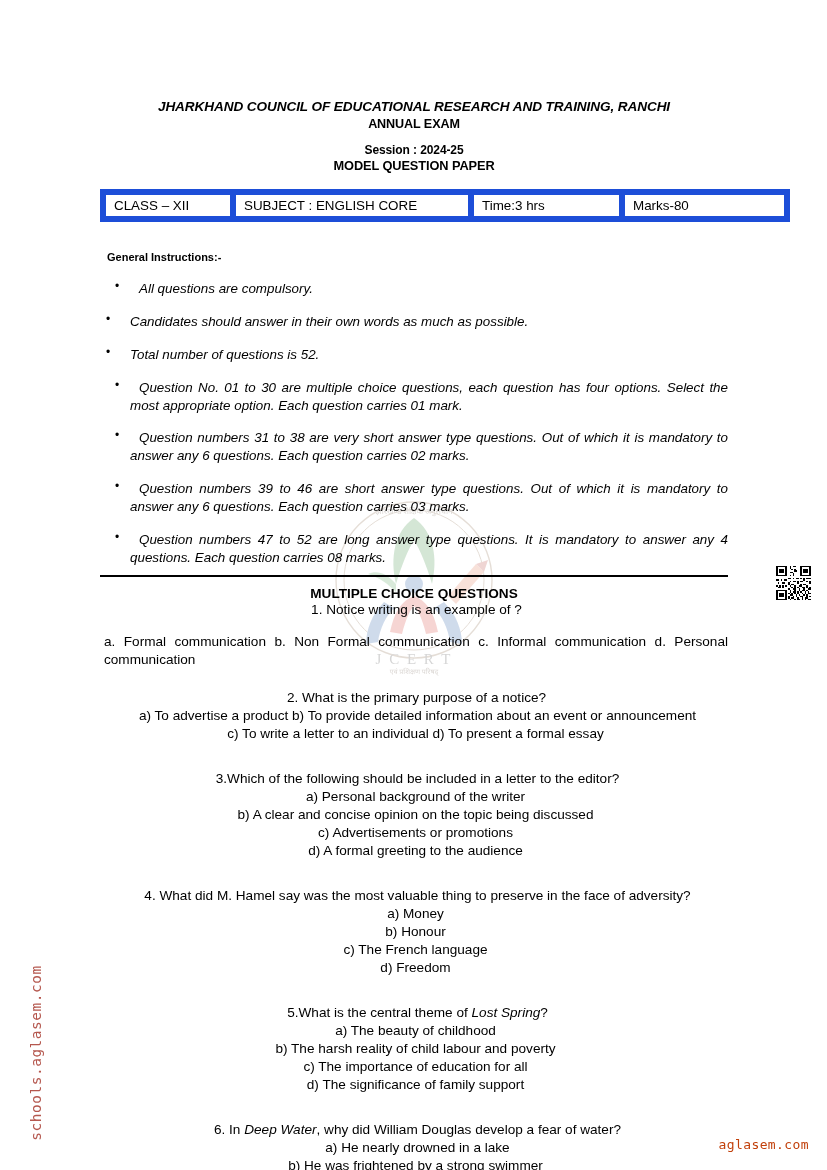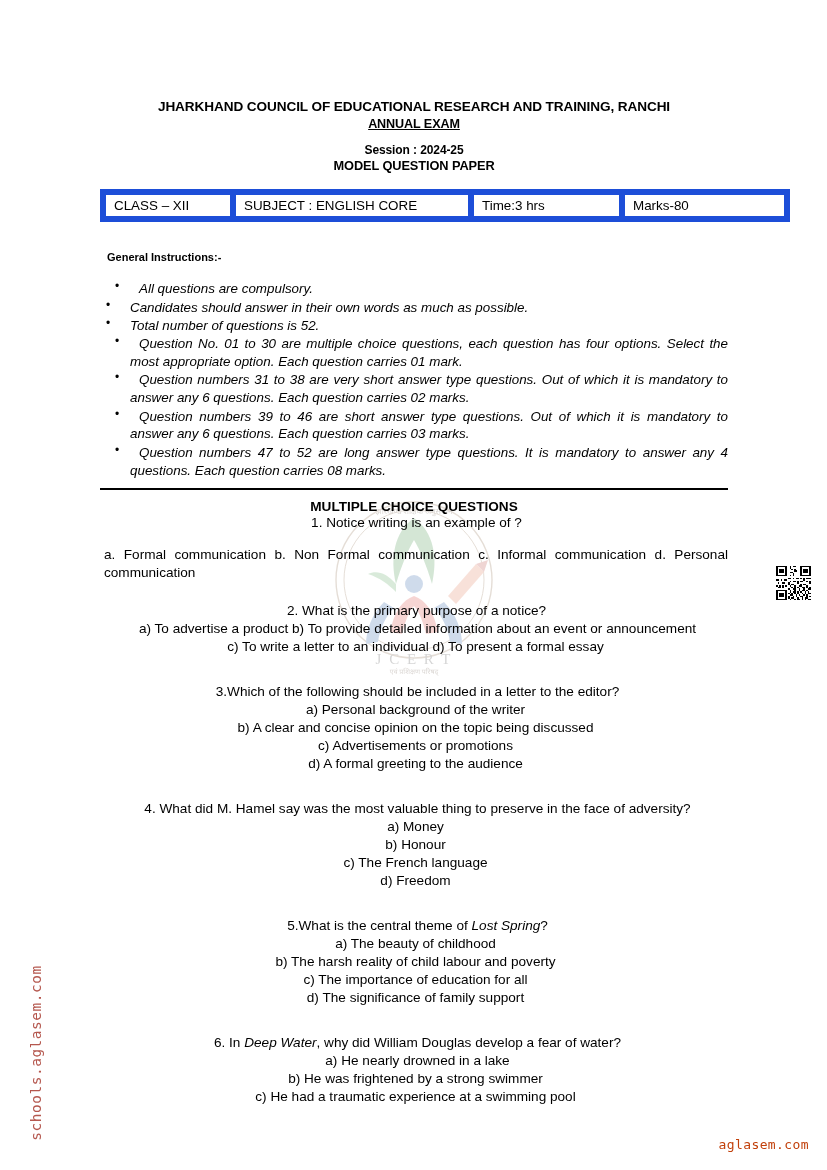--- a/index.html
+++ b/index.html
@@ -79,22 +79,22 @@
 
   
   .head-block {
     padding-top: 98px;
     text-align: center;
     font-weight: bold;
     font-size: 13.5px;
     line-height: 1.32;
     letter-spacing: -0.1px;
   }
-  .head-line1 { font-size: 13.6px; }
-  .head-line2 { font-size: 12.6px; text-decoration: underline; }
+  .head-line1 { font-size: 13.6px; font-style: italic; }
+  .head-line2 { font-size: 12.6px; }
   .head-line3 { font-size: 12px; margin-top: 10px; }
   .head-line4 { font-size: 12.8px; }
 
   
   table.info {
     margin-top: 14px;
     border-collapse: collapse;
     width: 628px;
     table-layout: fixed;
   }
@@ -125,20 +125,21 @@
   }
   ul.gi li {
     position: relative;
     font-style: italic;
     font-size: 13.4px;
     line-height: 1.33;
     padding-left: 30px;
     margin-bottom: 0.5px;
     text-align: justify;
     text-justify: inter-word;
+    margin-top: 15px;
   }
   ul.gi li::before {
     content: "\2022";
     position: absolute;
     left: 6px;
     top: -1px;
     font-size: 12px;
     font-style: normal;
   }
   ul.gi li.indent-extra { text-indent: 9px; }

